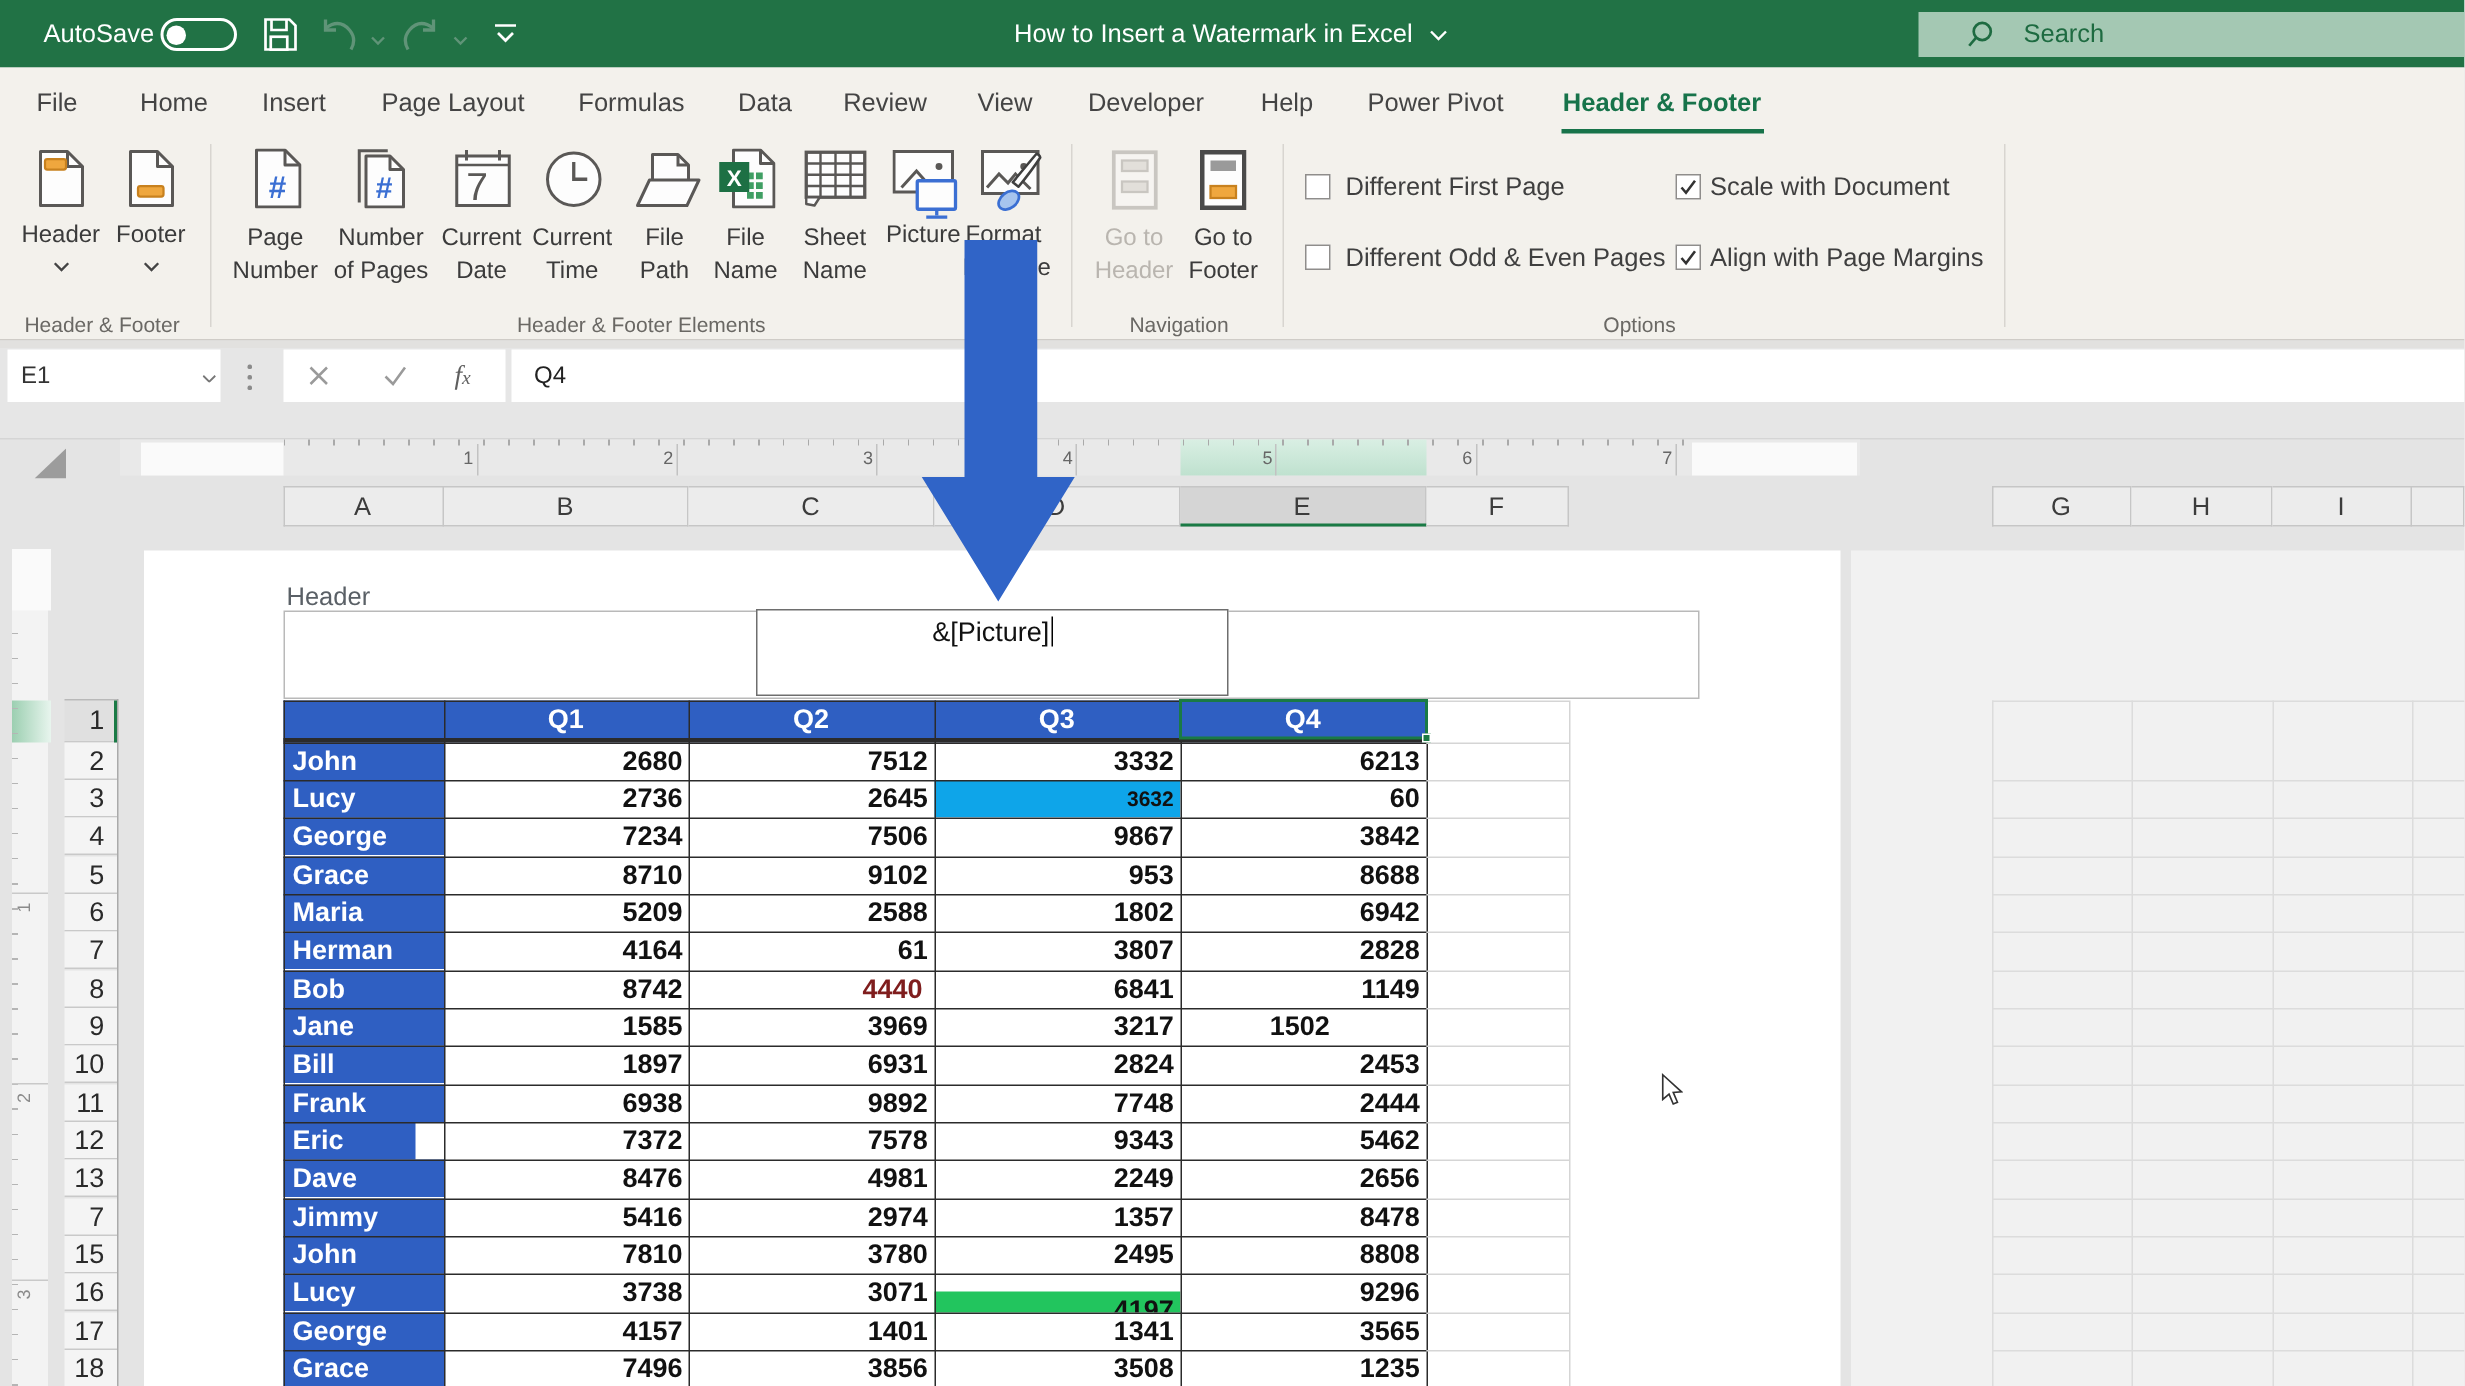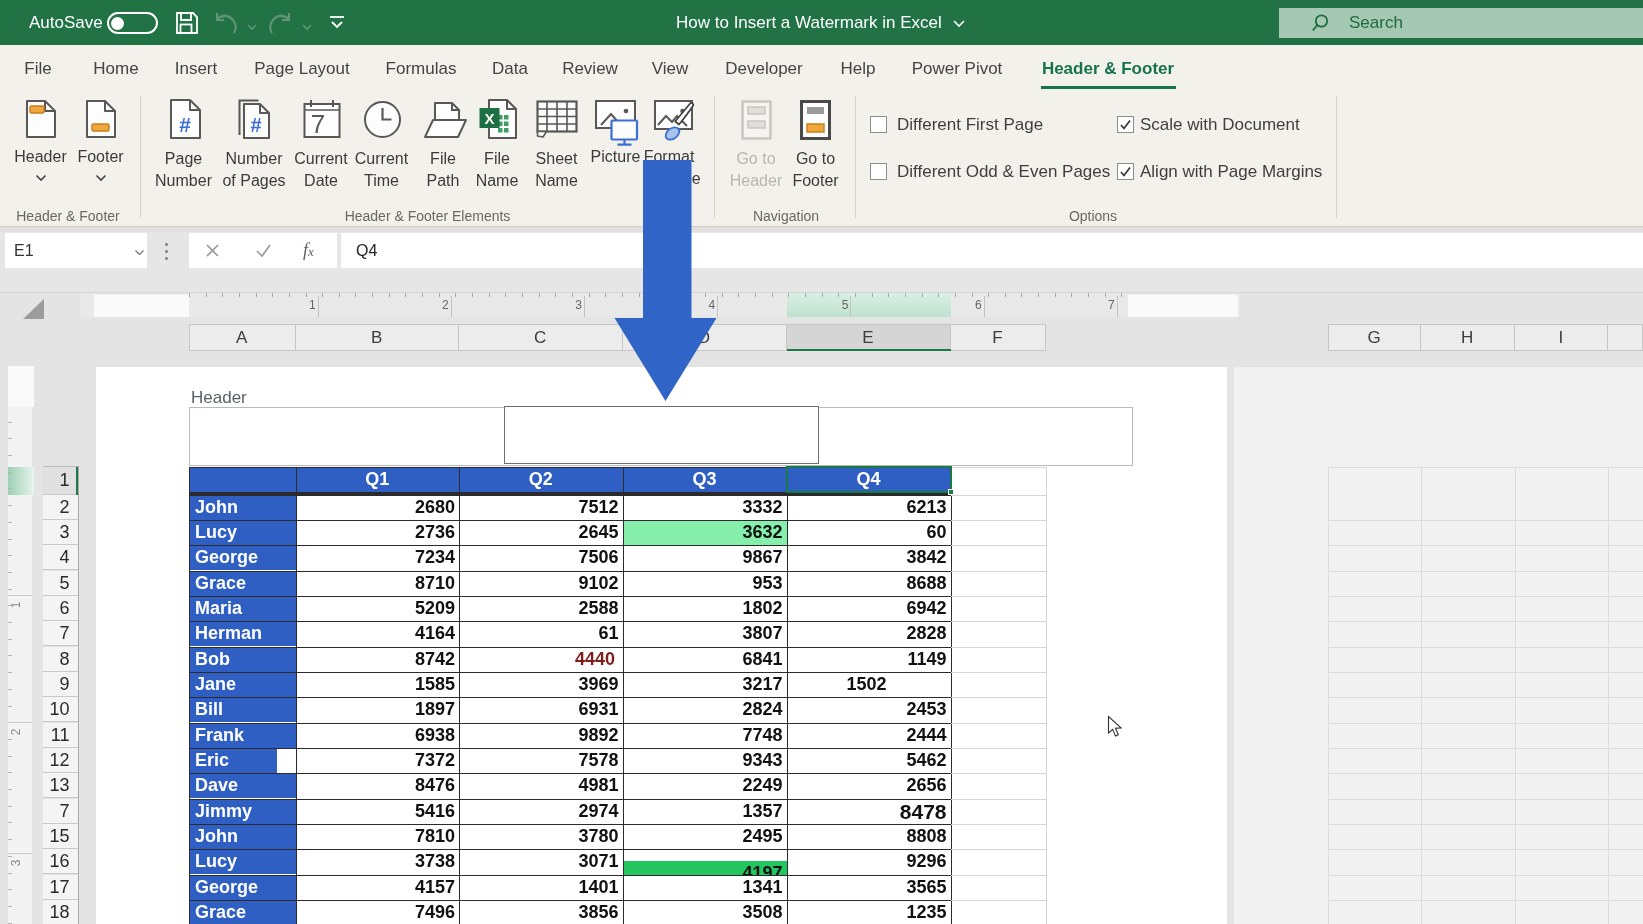--- a/index.html
+++ b/index.html
@@ -266,34 +266,35 @@
 <div class="a" style="left:42.5px;top:823.8px;width:35.5px;height:25.3px;background:#f4f4f4;border-bottom:1px solid #c9c9c9;box-sizing:border-box;font-size:18px;color:#2a2a2a;text-align:right;padding-right:8.5px;line-height:24px;">15</div>
 <div class="a" style="left:42.5px;top:849.1px;width:35.5px;height:25.3px;background:#f4f4f4;border-bottom:1px solid #c9c9c9;box-sizing:border-box;font-size:18px;color:#2a2a2a;text-align:right;padding-right:8.5px;line-height:24px;">16</div>
 <div class="a" style="left:42.5px;top:874.5px;width:35.5px;height:25.3px;background:#f4f4f4;border-bottom:1px solid #c9c9c9;box-sizing:border-box;font-size:18px;color:#2a2a2a;text-align:right;padding-right:8.5px;line-height:24px;">17</div>
 <div class="a" style="left:42.5px;top:899.8px;width:35.5px;height:25.3px;background:#f4f4f4;border-bottom:1px solid #c9c9c9;box-sizing:border-box;font-size:18px;color:#2a2a2a;text-align:right;padding-right:8.5px;line-height:24px;">18</div>
 <div class="a" style="left:42.5px;top:465.5px;width:35.5px;height:1px;background:#b9b9b9;"></div>
 <div class="a" style="left:78px;top:466px;width:1px;height:458px;background:#aaa;"></div>
 <div class="a" style="left:76px;top:466.5px;width:2px;height:28px;background:#1a7a45;"></div>
 <div class="a" style="left:191px;top:388px;font-size:17px;color:#5a6066;">Header</div>
 <div class="a" style="left:189px;top:407px;width:944px;height:59px;background:#fff;border:1px solid #b9b9b9;box-sizing:border-box;"></div>
 <div class="a" style="left:504px;top:406px;width:315px;height:58px;background:#fff;border:1.5px solid #6e6e6e;box-sizing:border-box;"></div>
+<div class="a" style="left:504px;top:411px;width:315px;text-align:center;font-size:18px;color:#111;">&amp;[Picture]<span style="border-left:1.5px solid #000;margin-left:1px;"> </span></div>
 <div class="a" style="left:189px;top:466.5px;width:761.5px;height:28px;background:#2f5fc2;"></div>
 <div class="a ctr" style="left:295.5px;top:466.5px;width:163.5px;height:25px;font-size:18px;font-weight:bold;color:#fff;">Q1</div>
 <div class="a ctr" style="left:459px;top:466.5px;width:163.5px;height:25px;font-size:18px;font-weight:bold;color:#fff;">Q2</div>
 <div class="a ctr" style="left:622.5px;top:466.5px;width:164.0px;height:25px;font-size:18px;font-weight:bold;color:#fff;">Q3</div>
 <div class="a ctr" style="left:786.5px;top:466.5px;width:164.0px;height:25px;font-size:18px;font-weight:bold;color:#fff;">Q4</div>
 <div class="a" style="left:189px;top:494.5px;width:106.5px;height:25.3px;background:#2f5fc2;color:#fff;font-weight:bold;font-size:18px;line-height:25px;padding-left:6px;box-sizing:border-box;">John</div>
 <div class="a" style="left:295.5px;top:494.5px;width:163.5px;height:25.3px;background:#fff;color:#111;font-weight:bold;font-size:18px;line-height:25px;text-align:right;padding-right:4px;box-sizing:border-box;">2680</div>
 <div class="a" style="left:459px;top:494.5px;width:163.5px;height:25.3px;background:#fff;color:#111;font-weight:bold;font-size:18px;line-height:25px;text-align:right;padding-right:4px;box-sizing:border-box;">7512</div>
 <div class="a" style="left:622.5px;top:494.5px;width:164.0px;height:25.3px;background:#fff;color:#111;font-weight:bold;font-size:18px;line-height:25px;text-align:right;padding-right:4px;box-sizing:border-box;">3332</div>
 <div class="a" style="left:786.5px;top:494.5px;width:164.0px;height:25.3px;background:#fff;color:#111;font-weight:bold;font-size:18px;line-height:25px;text-align:right;padding-right:4px;box-sizing:border-box;">6213</div>
 <div class="a" style="left:189px;top:519.8px;width:106.5px;height:25.3px;background:#2f5fc2;color:#fff;font-weight:bold;font-size:18px;line-height:25px;padding-left:6px;box-sizing:border-box;">Lucy</div>
 <div class="a" style="left:295.5px;top:519.8px;width:163.5px;height:25.3px;background:#fff;color:#111;font-weight:bold;font-size:18px;line-height:25px;text-align:right;padding-right:4px;box-sizing:border-box;">2736</div>
 <div class="a" style="left:459px;top:519.8px;width:163.5px;height:25.3px;background:#fff;color:#111;font-weight:bold;font-size:18px;line-height:25px;text-align:right;padding-right:4px;box-sizing:border-box;">2645</div>
-<div class="a" style="left:622.5px;top:519.8px;width:164.0px;height:25.3px;background:#86efac;color:#111;font-weight:bold;font-size:18px;line-height:25px;text-align:right;padding-right:4px;box-sizing:border-box;">3632</div>
+<div class="a" style="left:622.5px;top:519.8px;width:164.0px;height:25.3px;background:#0ea5e9;color:#111;font-weight:bold;font-size:14px;line-height:25px;text-align:right;padding-right:4px;box-sizing:border-box;">3632</div>
 <div class="a" style="left:786.5px;top:519.8px;width:164.0px;height:25.3px;background:#fff;color:#111;font-weight:bold;font-size:18px;line-height:25px;text-align:right;padding-right:4px;box-sizing:border-box;">60</div>
 <div class="a" style="left:189px;top:545.2px;width:106.5px;height:25.3px;background:#2f5fc2;color:#fff;font-weight:bold;font-size:18px;line-height:25px;padding-left:6px;box-sizing:border-box;">George</div>
 <div class="a" style="left:295.5px;top:545.2px;width:163.5px;height:25.3px;background:#fff;color:#111;font-weight:bold;font-size:18px;line-height:25px;text-align:right;padding-right:4px;box-sizing:border-box;">7234</div>
 <div class="a" style="left:459px;top:545.2px;width:163.5px;height:25.3px;background:#fff;color:#111;font-weight:bold;font-size:18px;line-height:25px;text-align:right;padding-right:4px;box-sizing:border-box;">7506</div>
 <div class="a" style="left:622.5px;top:545.2px;width:164.0px;height:25.3px;background:#fff;color:#111;font-weight:bold;font-size:18px;line-height:25px;text-align:right;padding-right:4px;box-sizing:border-box;">9867</div>
 <div class="a" style="left:786.5px;top:545.2px;width:164.0px;height:25.3px;background:#fff;color:#111;font-weight:bold;font-size:18px;line-height:25px;text-align:right;padding-right:4px;box-sizing:border-box;">3842</div>
 <div class="a" style="left:189px;top:570.5px;width:106.5px;height:25.3px;background:#2f5fc2;color:#fff;font-weight:bold;font-size:18px;line-height:25px;padding-left:6px;box-sizing:border-box;">Grace</div>
 <div class="a" style="left:295.5px;top:570.5px;width:163.5px;height:25.3px;background:#fff;color:#111;font-weight:bold;font-size:18px;line-height:25px;text-align:right;padding-right:4px;box-sizing:border-box;">8710</div>
 <div class="a" style="left:459px;top:570.5px;width:163.5px;height:25.3px;background:#fff;color:#111;font-weight:bold;font-size:18px;line-height:25px;text-align:right;padding-right:4px;box-sizing:border-box;">9102</div>
 <div class="a" style="left:622.5px;top:570.5px;width:164.0px;height:25.3px;background:#fff;color:#111;font-weight:bold;font-size:18px;line-height:25px;text-align:right;padding-right:4px;box-sizing:border-box;">953</div>
@@ -335,21 +336,21 @@
 <div class="a" style="left:786.5px;top:747.8px;width:164.0px;height:25.3px;background:#fff;color:#111;font-weight:bold;font-size:18px;line-height:25px;text-align:right;padding-right:4px;box-sizing:border-box;">5462</div>
 <div class="a" style="left:189px;top:773.1px;width:106.5px;height:25.3px;background:#2f5fc2;color:#fff;font-weight:bold;font-size:18px;line-height:25px;padding-left:6px;box-sizing:border-box;">Dave</div>
 <div class="a" style="left:295.5px;top:773.1px;width:163.5px;height:25.3px;background:#fff;color:#111;font-weight:bold;font-size:18px;line-height:25px;text-align:right;padding-right:4px;box-sizing:border-box;">8476</div>
 <div class="a" style="left:459px;top:773.1px;width:163.5px;height:25.3px;background:#fff;color:#111;font-weight:bold;font-size:18px;line-height:25px;text-align:right;padding-right:4px;box-sizing:border-box;">4981</div>
 <div class="a" style="left:622.5px;top:773.1px;width:164.0px;height:25.3px;background:#fff;color:#111;font-weight:bold;font-size:18px;line-height:25px;text-align:right;padding-right:4px;box-sizing:border-box;">2249</div>
 <div class="a" style="left:786.5px;top:773.1px;width:164.0px;height:25.3px;background:#fff;color:#111;font-weight:bold;font-size:18px;line-height:25px;text-align:right;padding-right:4px;box-sizing:border-box;">2656</div>
 <div class="a" style="left:189px;top:798.5px;width:106.5px;height:25.3px;background:#2f5fc2;color:#fff;font-weight:bold;font-size:18px;line-height:25px;padding-left:6px;box-sizing:border-box;">Jimmy</div>
 <div class="a" style="left:295.5px;top:798.5px;width:163.5px;height:25.3px;background:#fff;color:#111;font-weight:bold;font-size:18px;line-height:25px;text-align:right;padding-right:4px;box-sizing:border-box;">5416</div>
 <div class="a" style="left:459px;top:798.5px;width:163.5px;height:25.3px;background:#fff;color:#111;font-weight:bold;font-size:18px;line-height:25px;text-align:right;padding-right:4px;box-sizing:border-box;">2974</div>
 <div class="a" style="left:622.5px;top:798.5px;width:164.0px;height:25.3px;background:#fff;color:#111;font-weight:bold;font-size:18px;line-height:25px;text-align:right;padding-right:4px;box-sizing:border-box;">1357</div>
-<div class="a" style="left:786.5px;top:798.5px;width:164.0px;height:25.3px;background:#fff;color:#111;font-weight:bold;font-size:21px;line-height:25px;text-align:right;padding-right:4px;box-sizing:border-box;">8478</div>
+<div class="a" style="left:786.5px;top:798.5px;width:164.0px;height:25.3px;background:#fff;color:#111;font-weight:bold;font-size:18px;line-height:25px;text-align:right;padding-right:4px;box-sizing:border-box;">8478</div>
 <div class="a" style="left:189px;top:823.8px;width:106.5px;height:25.3px;background:#2f5fc2;color:#fff;font-weight:bold;font-size:18px;line-height:25px;padding-left:6px;box-sizing:border-box;">John</div>
 <div class="a" style="left:295.5px;top:823.8px;width:163.5px;height:25.3px;background:#fff;color:#111;font-weight:bold;font-size:18px;line-height:25px;text-align:right;padding-right:4px;box-sizing:border-box;">7810</div>
 <div class="a" style="left:459px;top:823.8px;width:163.5px;height:25.3px;background:#fff;color:#111;font-weight:bold;font-size:18px;line-height:25px;text-align:right;padding-right:4px;box-sizing:border-box;">3780</div>
 <div class="a" style="left:622.5px;top:823.8px;width:164.0px;height:25.3px;background:#fff;color:#111;font-weight:bold;font-size:18px;line-height:25px;text-align:right;padding-right:4px;box-sizing:border-box;">2495</div>
 <div class="a" style="left:786.5px;top:823.8px;width:164.0px;height:25.3px;background:#fff;color:#111;font-weight:bold;font-size:18px;line-height:25px;text-align:right;padding-right:4px;box-sizing:border-box;">8808</div>
 <div class="a" style="left:189px;top:849.1px;width:106.5px;height:25.3px;background:#2f5fc2;color:#fff;font-weight:bold;font-size:18px;line-height:25px;padding-left:6px;box-sizing:border-box;">Lucy</div>
 <div class="a" style="left:295.5px;top:849.1px;width:163.5px;height:25.3px;background:#fff;color:#111;font-weight:bold;font-size:18px;line-height:25px;text-align:right;padding-right:4px;box-sizing:border-box;">3738</div>
 <div class="a" style="left:459px;top:849.1px;width:163.5px;height:25.3px;background:#fff;color:#111;font-weight:bold;font-size:18px;line-height:25px;text-align:right;padding-right:4px;box-sizing:border-box;">3071</div>
 <div class="a" style="left:622.5px;top:849.1px;width:164.0px;height:25.3px;background:#22c55e;color:#111;font-weight:bold;font-size:18px;line-height:25px;text-align:right;padding-right:4px;box-sizing:border-box;margin-top:12px;">4197</div>
 <div class="a" style="left:786.5px;top:849.1px;width:164.0px;height:25.3px;background:#fff;color:#111;font-weight:bold;font-size:18px;line-height:25px;text-align:right;padding-right:4px;box-sizing:border-box;">9296</div>

